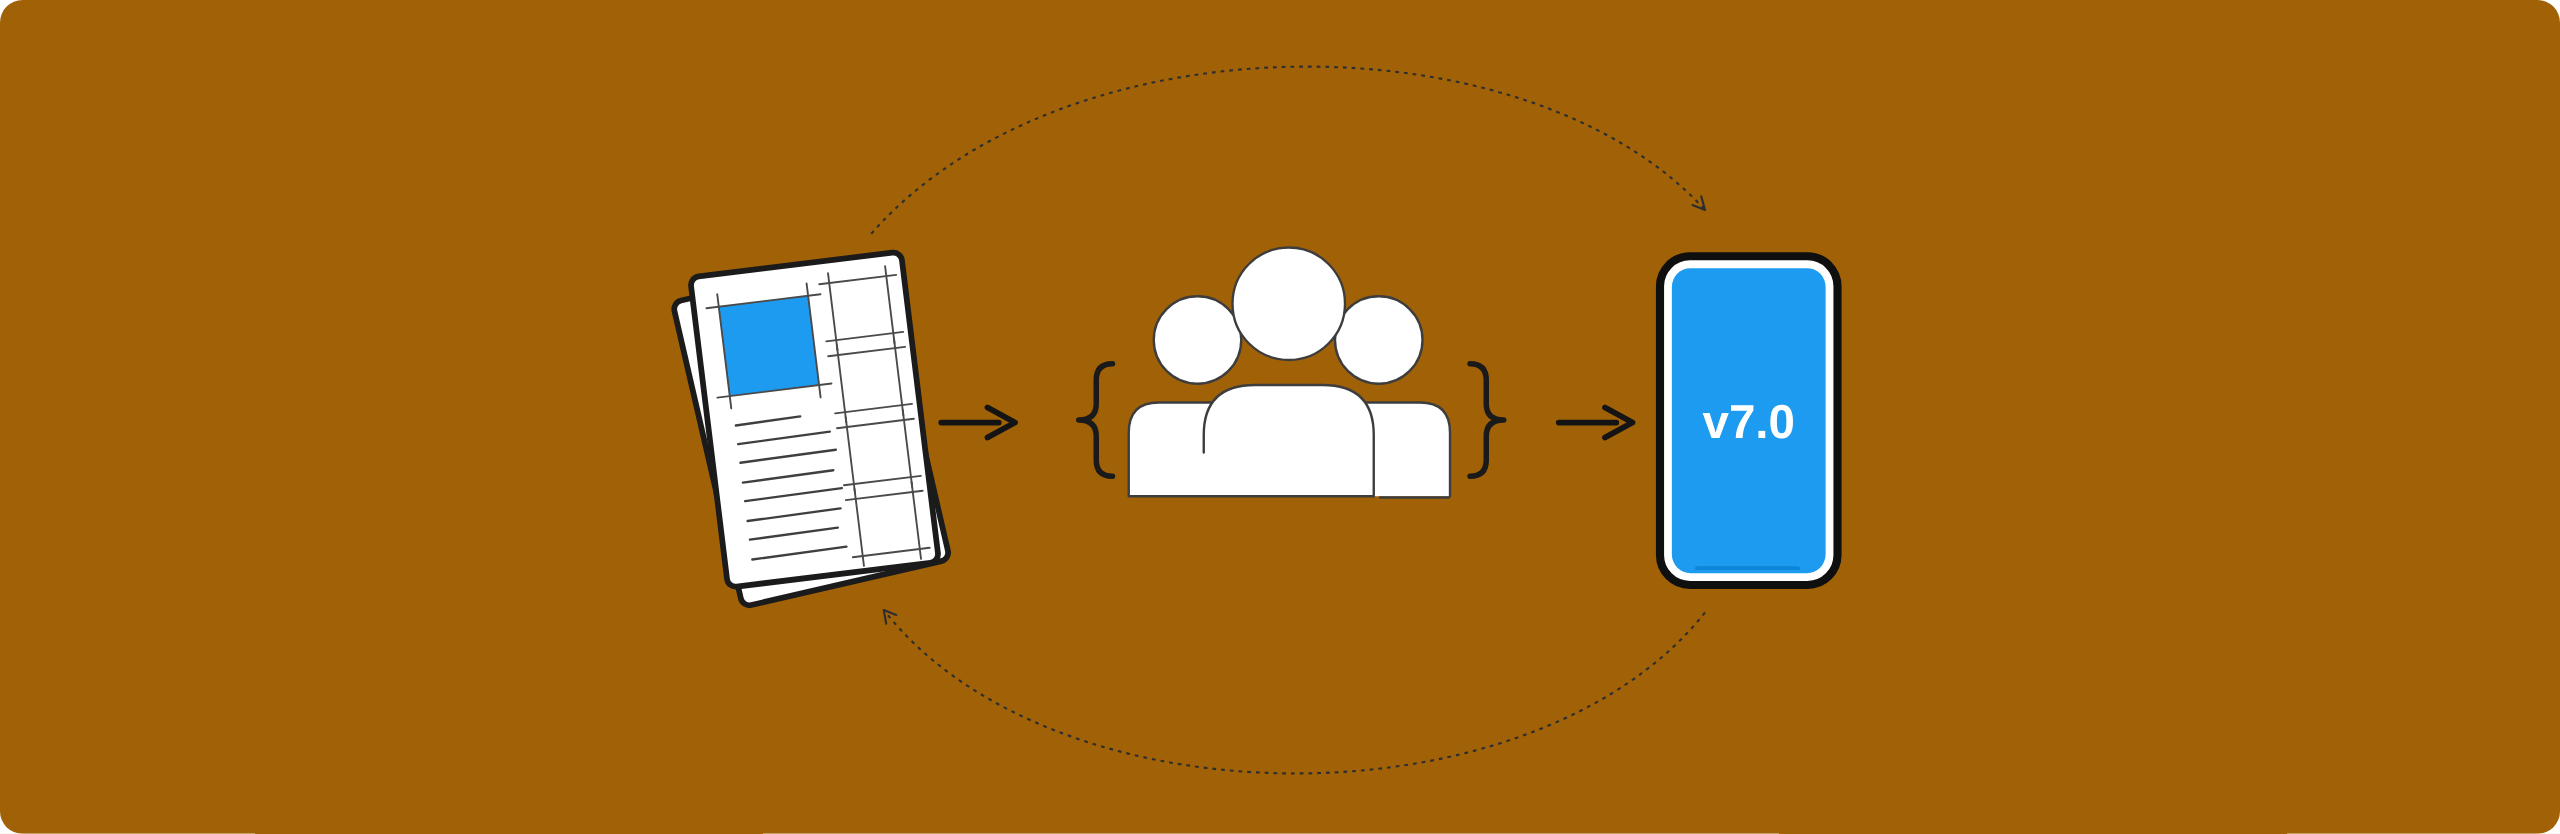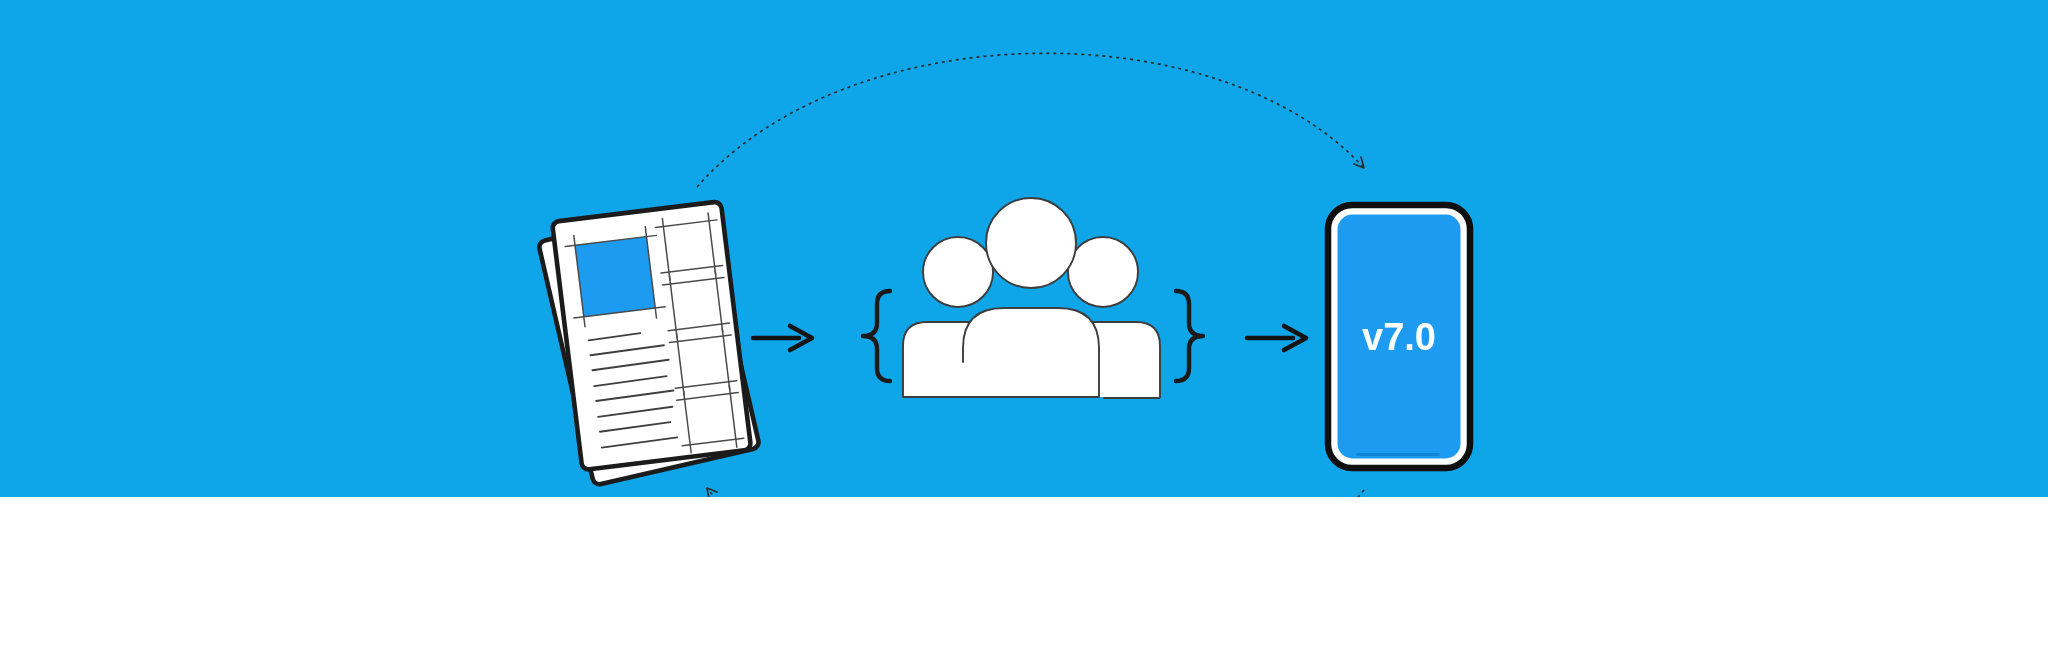--- a/index.html
+++ b/index.html
@@ -4,23 +4,24 @@
 <style>
   html, body {
     margin: 0;
     padding: 0;
     background: #ffffff;
     font-family: "Liberation Sans", sans-serif;
   }
   .stage {
     position: relative;
     width: 2048px;
-    height: 497px;
-    background: #0ea5e9;
+    height: 667px;
+    background: #a16207;
     overflow: hidden;
+    border-radius: 18px;
   }
   svg { display: block; }
 
   .ink        { fill: none; stroke: #1b1b1b; stroke-width: 4.6; stroke-linejoin: round; }
   .page-fill  { fill: #ffffff; }
   .sketch     { fill: none; stroke: #4a4a4a; stroke-width: 1.5; stroke-linecap: round; }
   .textline   { fill: none; stroke: #3f3f3f; stroke-width: 1.9; stroke-linecap: round; }
   .people     { fill: none; stroke: #3d3d3d; stroke-width: 1.9; stroke-linecap: round; }
   .peoplefill { fill: #ffffff; stroke: none; }
   .headfill   { fill: #ffffff; stroke: #3d3d3d; stroke-width: 1.9; }

